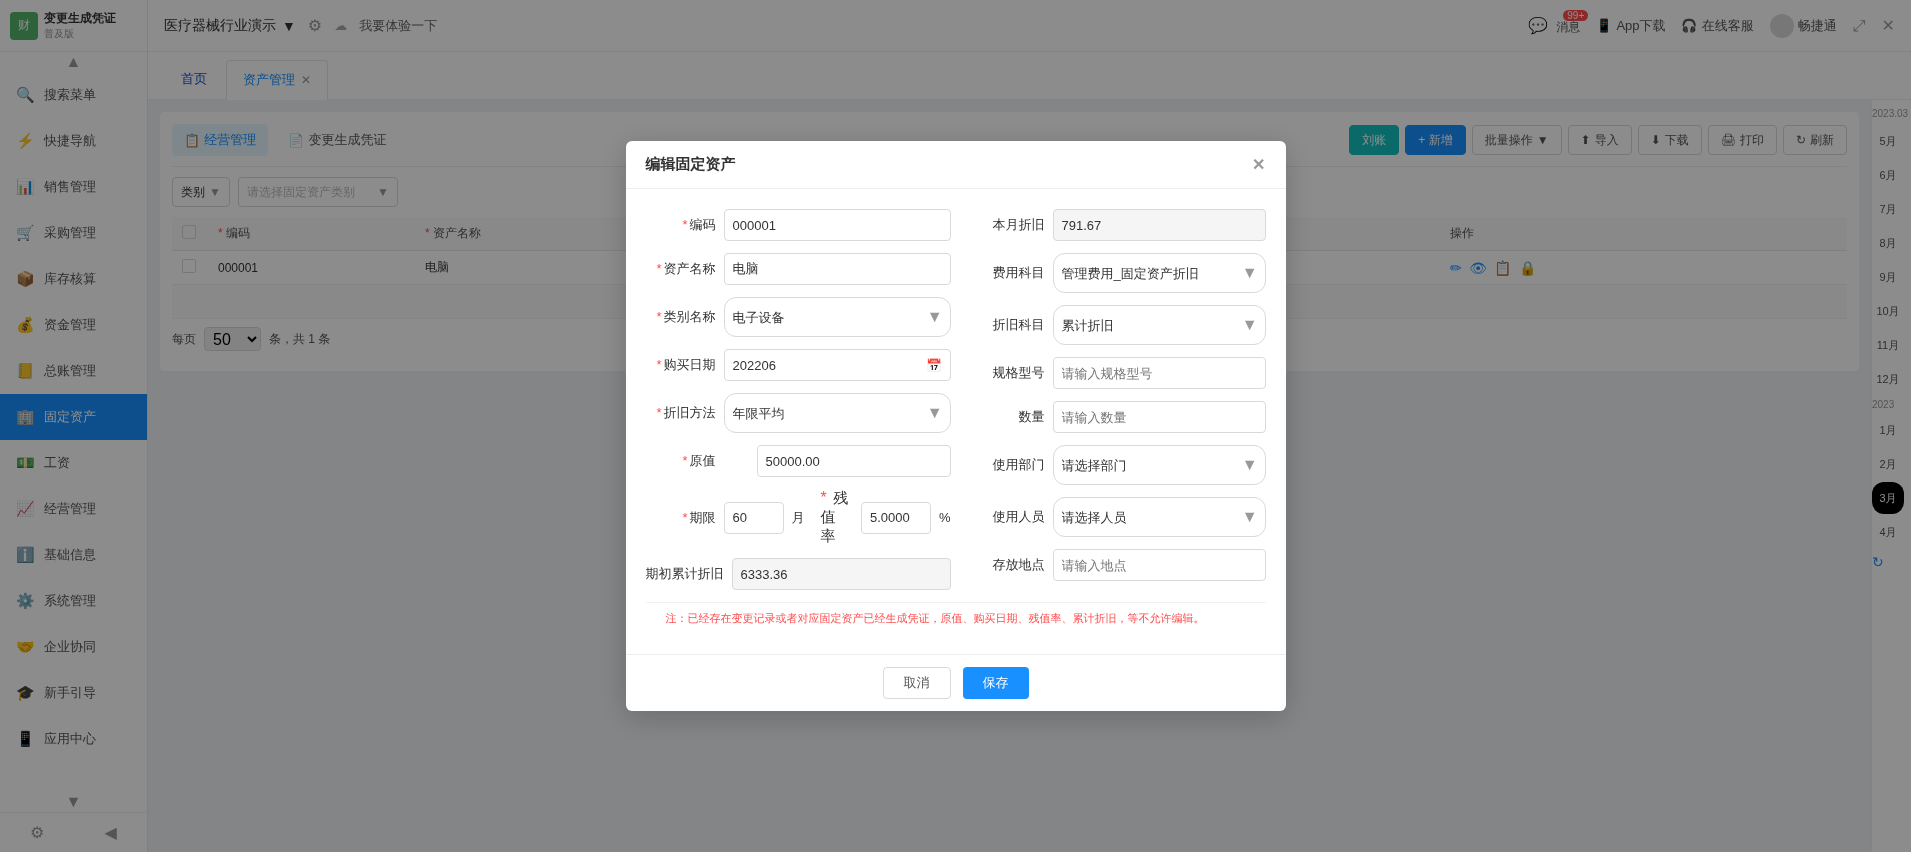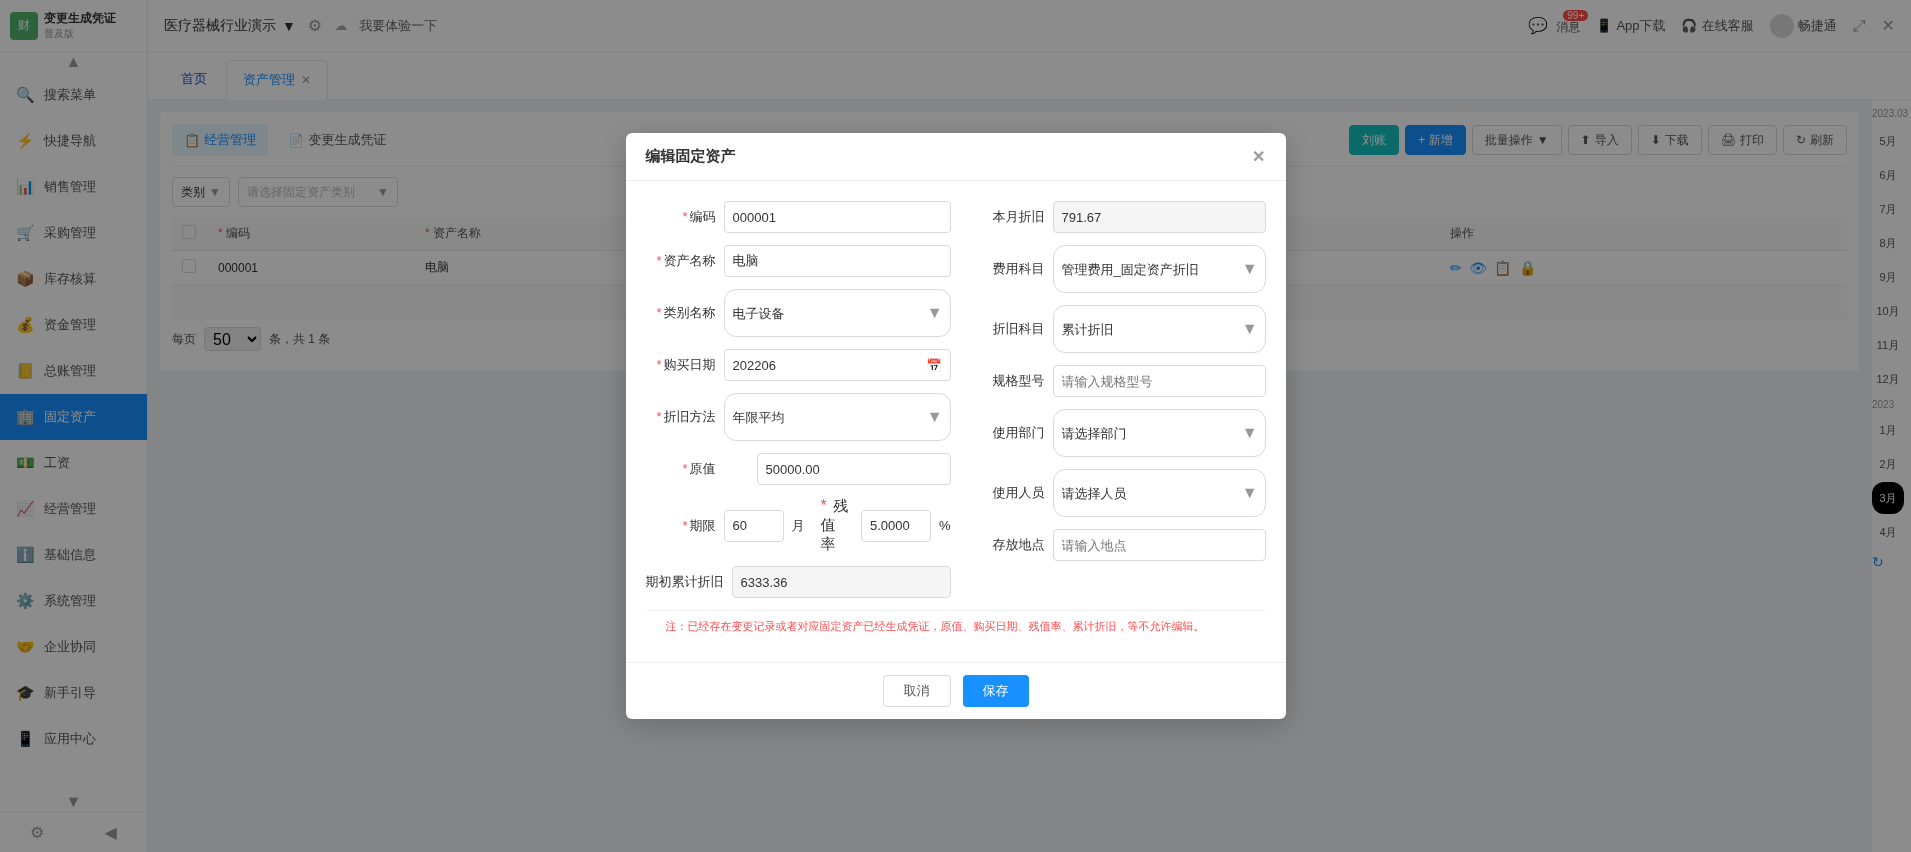--- a/index.html
+++ b/index.html
@@ -118,21 +118,21 @@
     .required-star { color: #ff4d4f; margin-right: 2px; }
     .form-input {
       flex: 1; height: 32px; padding: 0 8px; border: 1px solid #d9d9d9; border-radius: 4px;
       font-size: 13px; color: #333; outline: none;
     }
     .form-input.readonly { background: #f5f5f5; }
     .form-input-wrap { flex: 1; position: relative; }
     .form-input-wrap .form-input { width: 100%; }
     .form-input-icon { position: absolute; right: 8px; top: 50%; transform: translateY(-50%); color: #999; font-size: 13px; }
     .form-select-wrap { flex: 1; position: relative; display: flex; align-items: center; }
-    .form-select { width: 100%; height: 48px; padding: 0 8px; border: 1px solid #d9d9d9; border-radius: 12px; font-size: 13px; color: #333; outline: none; appearance: none; background: #fff; cursor: pointer; }
+    .form-select { width: 100%; height: 40px; padding: 0 8px; border: 1px solid #d9d9d9; border-radius: 12px; font-size: 13px; color: #333; outline: none; appearance: none; background: #fff; cursor: pointer; }
     .form-select-arrow { position: absolute; right: 8px; top: 50%; transform: translateY(-50%); color: #999; pointer-events: none; }
     .form-hint { font-size: 11px; color: #ff4d4f; padding: 8px 20px; border-top: 1px solid #f0f0f0; margin-top: 8px; }
     .modal-footer { padding: 12px 20px; border-top: 1px solid #eee; display: flex; justify-content: center; gap: 12px; }
     .modal-btn-cancel { height: 32px; padding: 0 20px; border: 1px solid #d9d9d9; border-radius: 4px; background: #fff; font-size: 13px; cursor: pointer; color: #555; }
     .modal-btn-save { height: 32px; padding: 0 20px; border: none; border-radius: 4px; background: #1890ff; font-size: 13px; cursor: pointer; color: #fff; }
 
     .checkbox { width: 14px; height: 14px; border: 1px solid #d9d9d9; border-radius: 2px; display: inline-block; }
   </style>
 </head>
 <body>
@@ -482,20 +482,24 @@
               </select>
               <span class="form-select-arrow">▼</span>
             </div>
           </div>
 
           <div class="form-row" style="margin-top:12px;">
             <span class="form-label">规格型号</span>
             <input class="form-input" type="text" placeholder="请输入规格型号" style="">
           </div>
 
+          <div class="form-row" style="margin-top:12px;">
+            <span class="form-label">数量</span>
+            <input class="form-input" type="text" placeholder="请输入数量" style="">
+          </div>
 
           <div class="form-row" style="margin-top:12px;">
             <span class="form-label">使用部门</span>
             <div class="form-select-wrap">
               <select class="form-select">
                 <option value="" disabled="" selected="">请选择部门</option>
               </select>
               <span class="form-select-arrow">▼</span>
             </div>
           </div>

